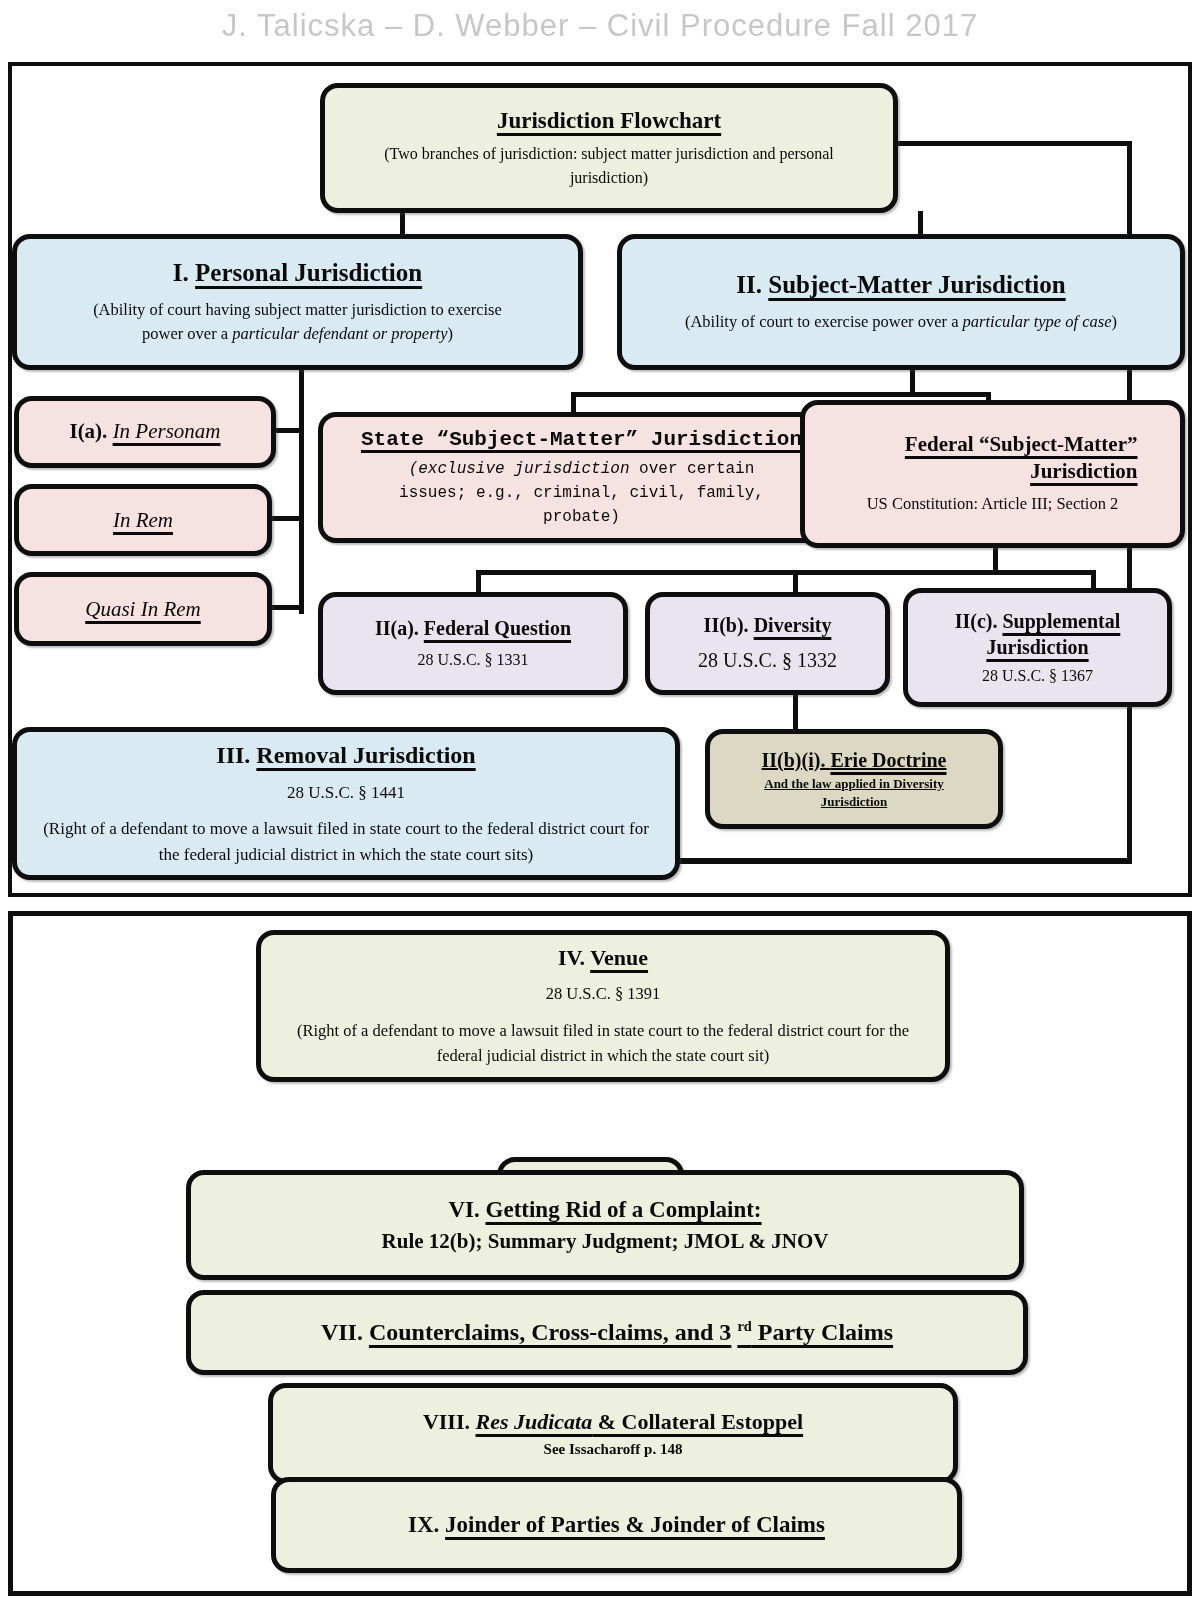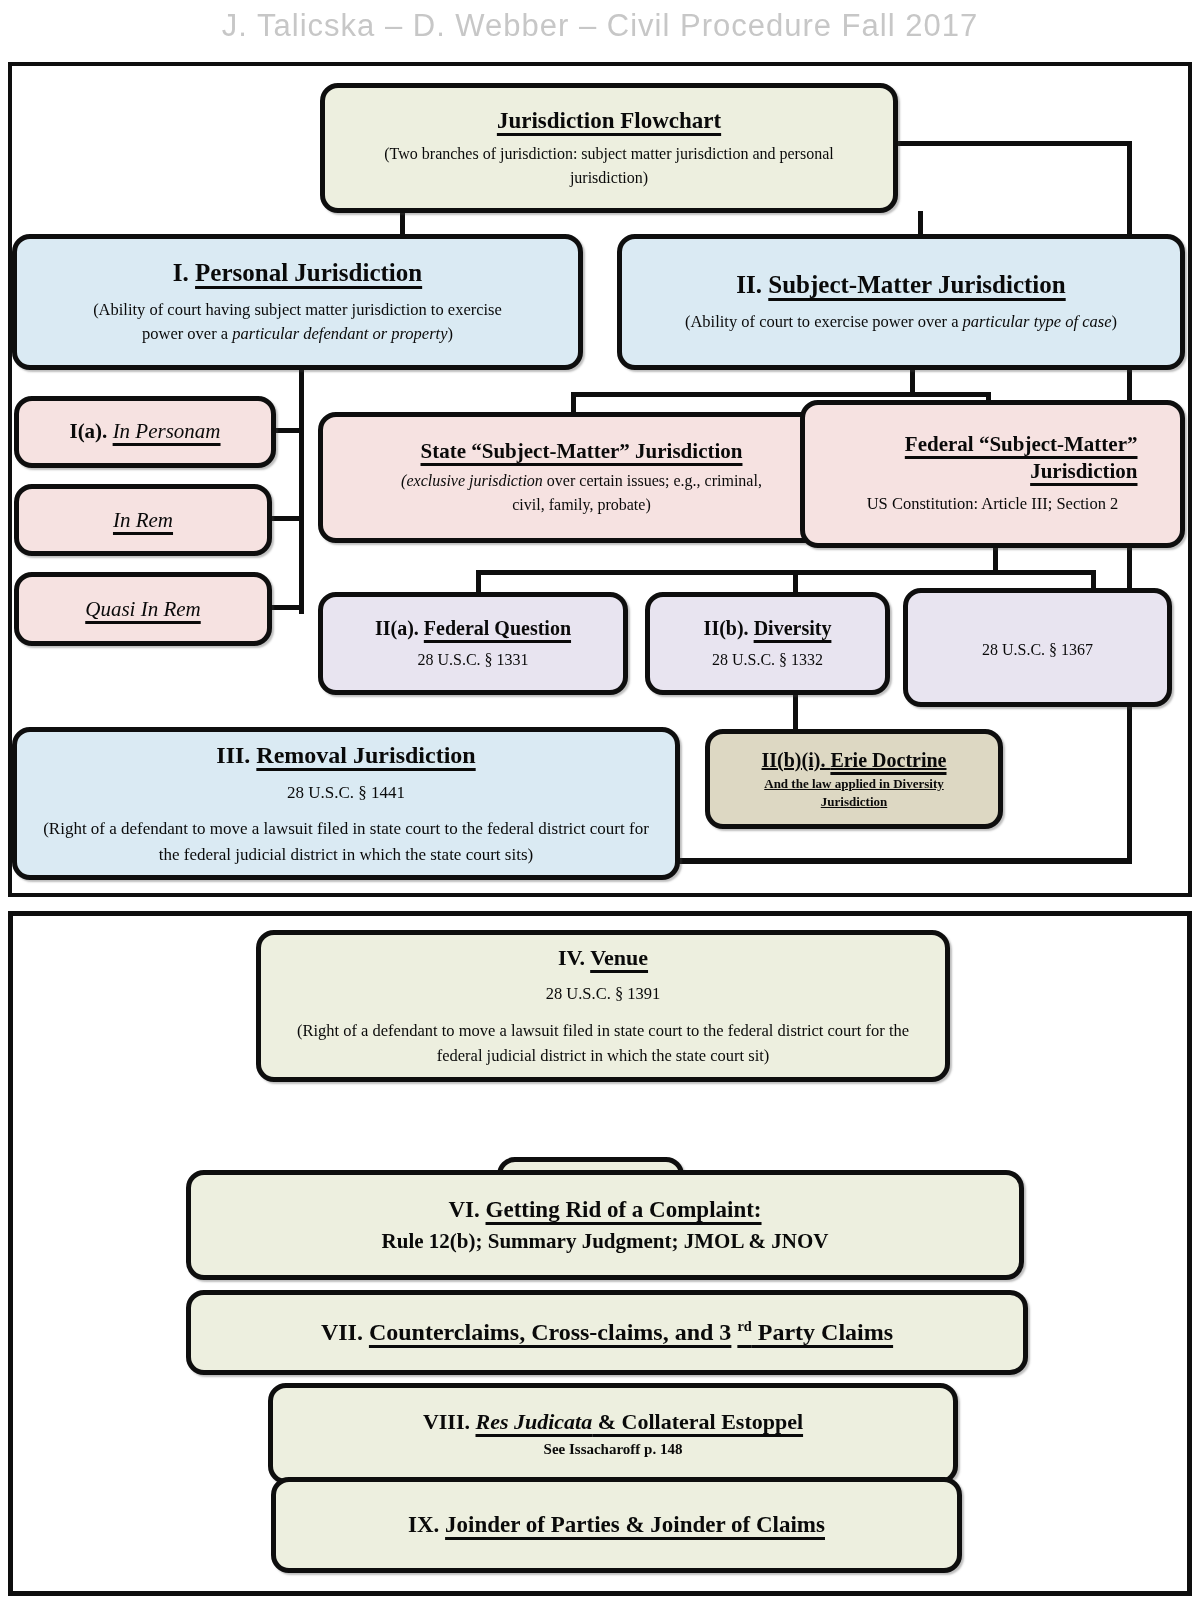--- a/index.html
+++ b/index.html
@@ -92,21 +92,21 @@
       <span class="u it">In Rem</span>
     </div>
   </div>
 
   <div class="box pink" style="left:14px;top:572px;width:258px;height:74px;">
     <div style="font-size:21px;">
       <span class="u it">Quasi In Rem</span>
     </div>
   </div>
 
-  <div class="box pink" style="left:318px;top:412px;width:527px;height:131px;">
+  <div class="box pink" style="left:318px;top:412px;width:527px;height:131px;font-family:Liberation Mono, monospace;">
     <div class="t" style="font-size:21px;">
       <span class="u">State “Subject-Matter” Jurisdiction</span>
     </div>
     <div class="s" style="font-size:16px;max-width:385px;margin-top:4px;">
       <em>(exclusive jurisdiction</em><span> over certain issues; e.g., criminal, civil, family, probate)</span>
     </div>
   </div>
 
   <div class="box pink" style="left:800px;top:400px;width:385px;height:148px;text-align:right;">
     <div class="t" style="font-size:21px;max-width:290px;">
@@ -119,24 +119,27 @@
     <div class="t" style="font-size:20px;">
       <span>II(a). </span><span class="u">Federal Question</span>
     </div>
     <div class="s" style="font-size:16px;margin-top:7px;">28 U.S.C. § 1331</div>
   </div>
 
   <div class="box lav" style="left:645px;top:592px;width:245px;height:103px;">
     <div class="t" style="font-size:20px;">
       <span>II(b). </span><span class="u">Diversity</span>
     </div>
-    <div class="s" style="font-size:16px;margin-top:7px;">28 U.S.C. § 1332</div>
+    <div class="s" style="font-size:20px;margin-top:7px;">28 U.S.C. § 1332</div>
   </div>
 
   <div class="box lav" style="left:903px;top:588px;width:269px;height:119px;">
+    <div class="t" style="font-size:20px;max-width:232px;">
+      <span>II(c). </span><span class="u">Supplemental Jurisdiction</span>
+    </div>
     <div class="s" style="font-size:16px;margin-top:4px;">28 U.S.C. § 1367</div>
   </div>
 
   <div class="box blue" style="left:12px;top:727px;width:668px;height:153px;">
     <div class="t" style="font-size:24px;">
       <span>III. </span><span class="u">Removal Jurisdiction</span>
     </div>
     <div class="s" style="font-size:17px;margin-top:9px;">28 U.S.C. § 1441</div>
     <div class="s" style="font-size:17px;max-width:610px;margin-top:11px;">(Right of a defendant to move a lawsuit filed in state court to the federal district court for the federal judicial district in which the state court sits)</div>
   </div>

